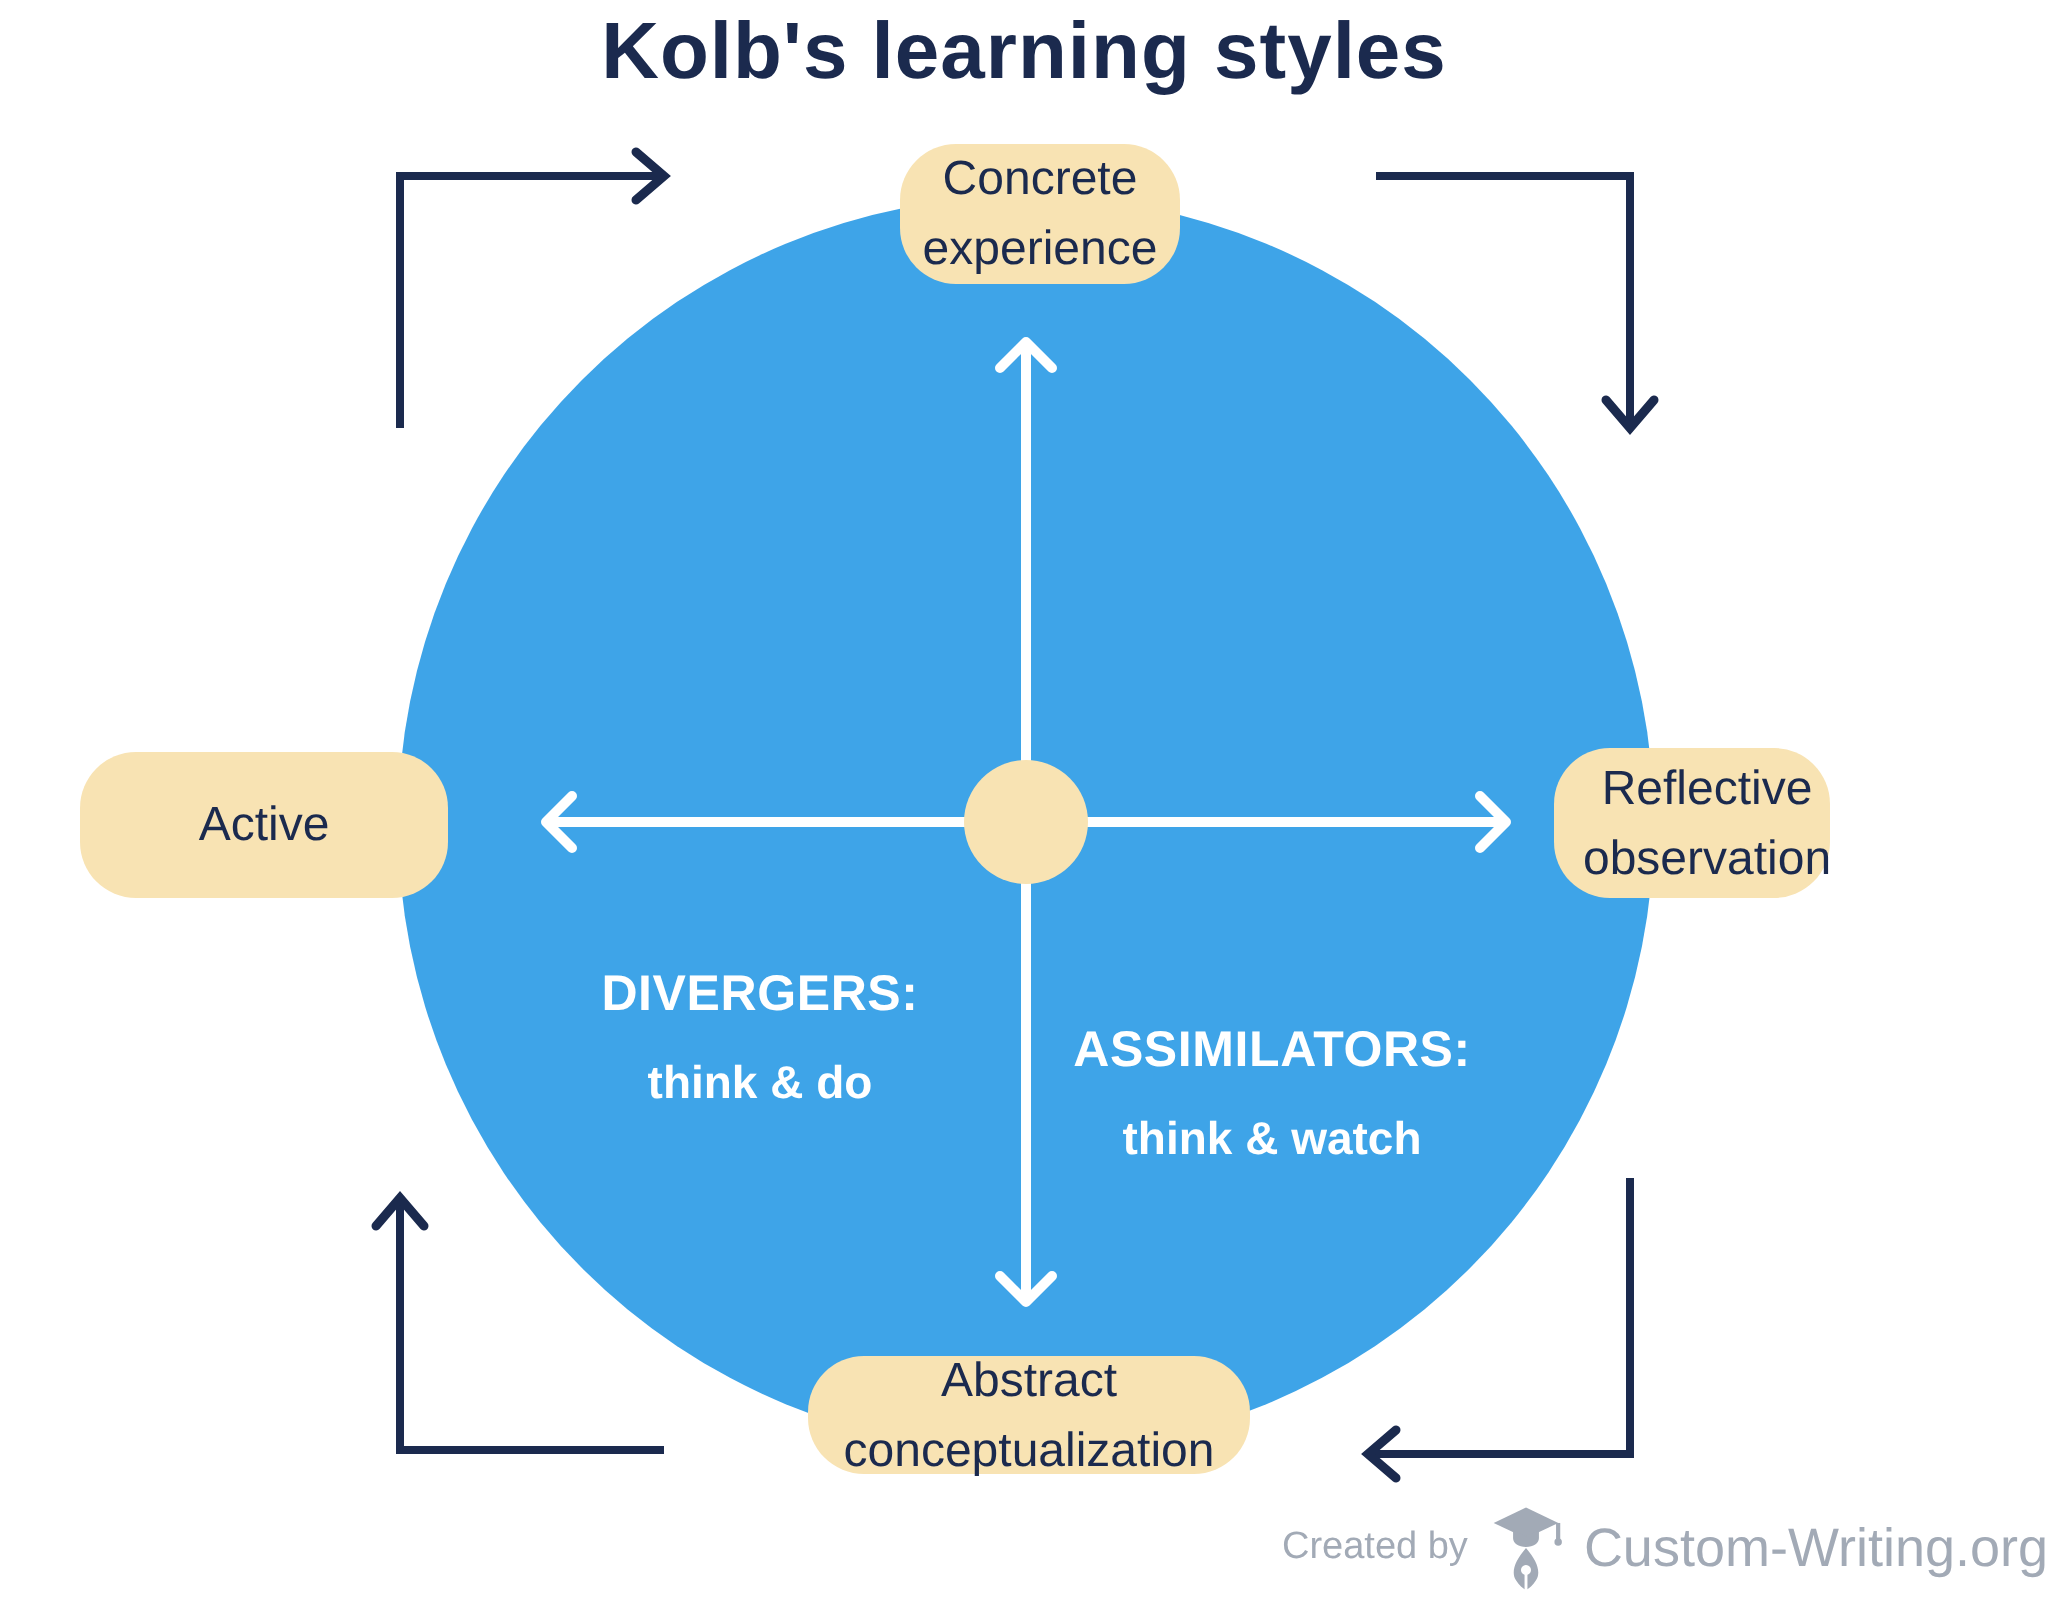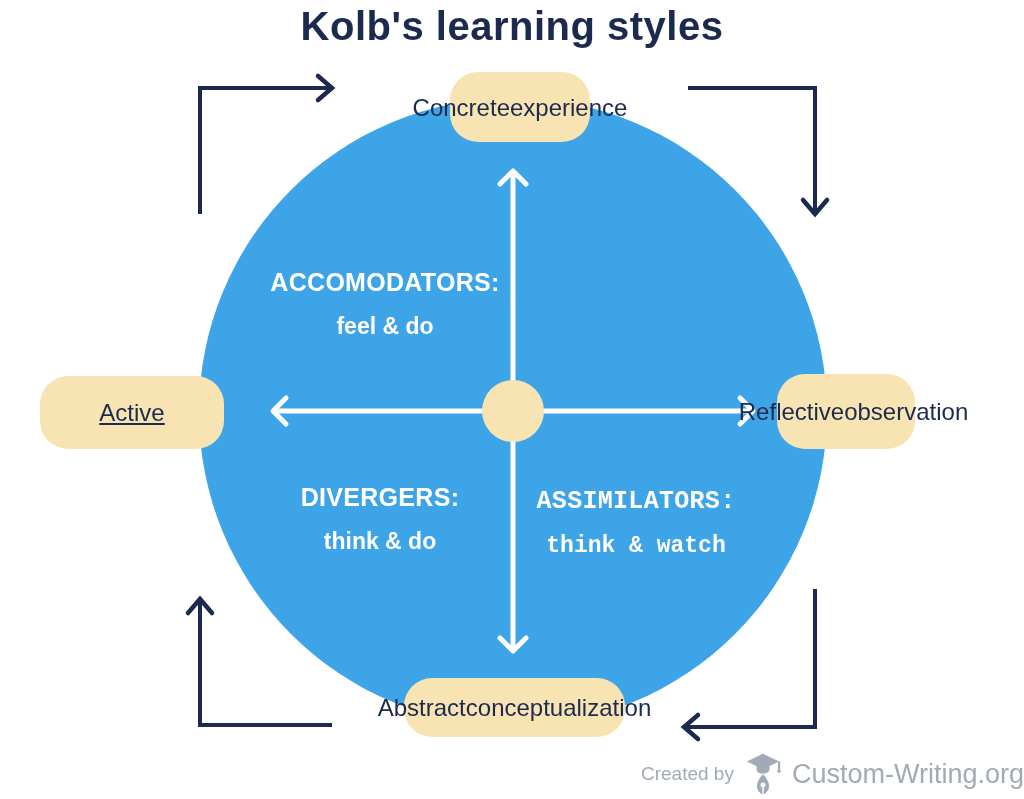--- a/index.html
+++ b/index.html
@@ -39,33 +39,33 @@
 
   .quad{
     position:absolute;width:280px;text-align:center;
     color:var(--arrow-white);font-weight:bold;z-index:2;
   }
   .q-head{font-size:25px;line-height:28px;letter-spacing:.3px;}
   .q-sub{font-size:23px;line-height:26px;margin-top:17px;}
   .q-tl{left:245px;top:268px;}
   .q-tr{left:495px;top:268px;}
   .q-bl{left:240px;top:483px;}
-  .q-br{left:496px;top:488px;font-family:Liberation Mono, monospace;}
+  .q-br{left:496px;top:511px;}
 
   .tag{
     position:absolute;z-index:3;
     background:var(--label-cream);color:var(--navy);
     border-radius:28px;
-    display:flex;align-items:center;justify-content:center;
+    display:flex;flex-direction:column;align-items:center;justify-content:center;
     font-size:24px;line-height:35px;text-align:center;
   }
   .tag-top{left:450px;top:72px;width:140px;height:70px;}
   .tag-right{left:777px;top:374px;width:123px;height:75px;padding-left:15px;}
   .tag-bottom{left:404px;top:678px;width:221px;height:59px;}
-  .tag-left{left:40px;top:376px;width:184px;height:73px;text-decoration:underline;}
+  .tag-left{left:40px;top:376px;width:184px;height:73px;}
 
   .footer{
     position:absolute;left:0;bottom:4px;width:1024px;z-index:4;
     display:flex;align-items:center;justify-content:flex-end;gap:11px;
   }
   .created-by{color:var(--footer-gray);font-size:19px;}
   .brand{color:var(--footer-gray);font-size:27px;font-weight:normal;}
   .logo-icon{display:block;}
   .logo-icon .ink{fill:var(--footer-gray);}
 </style>
@@ -98,24 +98,20 @@
       <polyline class="head" points="803,200 815,214 827,200"></polyline>
 
       <polyline points="332,725 200,725 200,601"></polyline>
       <polyline class="head" points="188,613 200,599 212,613"></polyline>
 
       <polyline points="815,589 815,727 686,727"></polyline>
       <polyline class="head" points="698,715 684,727 698,739"></polyline>
     </g>
   </svg>
 
-  <div class="quad q-tl">
-    <div class="q-head">ACCOMODATORS:</div>
-    <div class="q-sub">feel &amp; do</div>
-  </div>
   <div class="quad q-bl">
     <div class="q-head">DIVERGERS:</div>
     <div class="q-sub">think &amp; do</div>
   </div>
   <div class="quad q-br">
     <div class="q-head">ASSIMILATORS:</div>
     <div class="q-sub">think &amp; watch</div>
   </div>
 
   <div class="tag tag-top">

